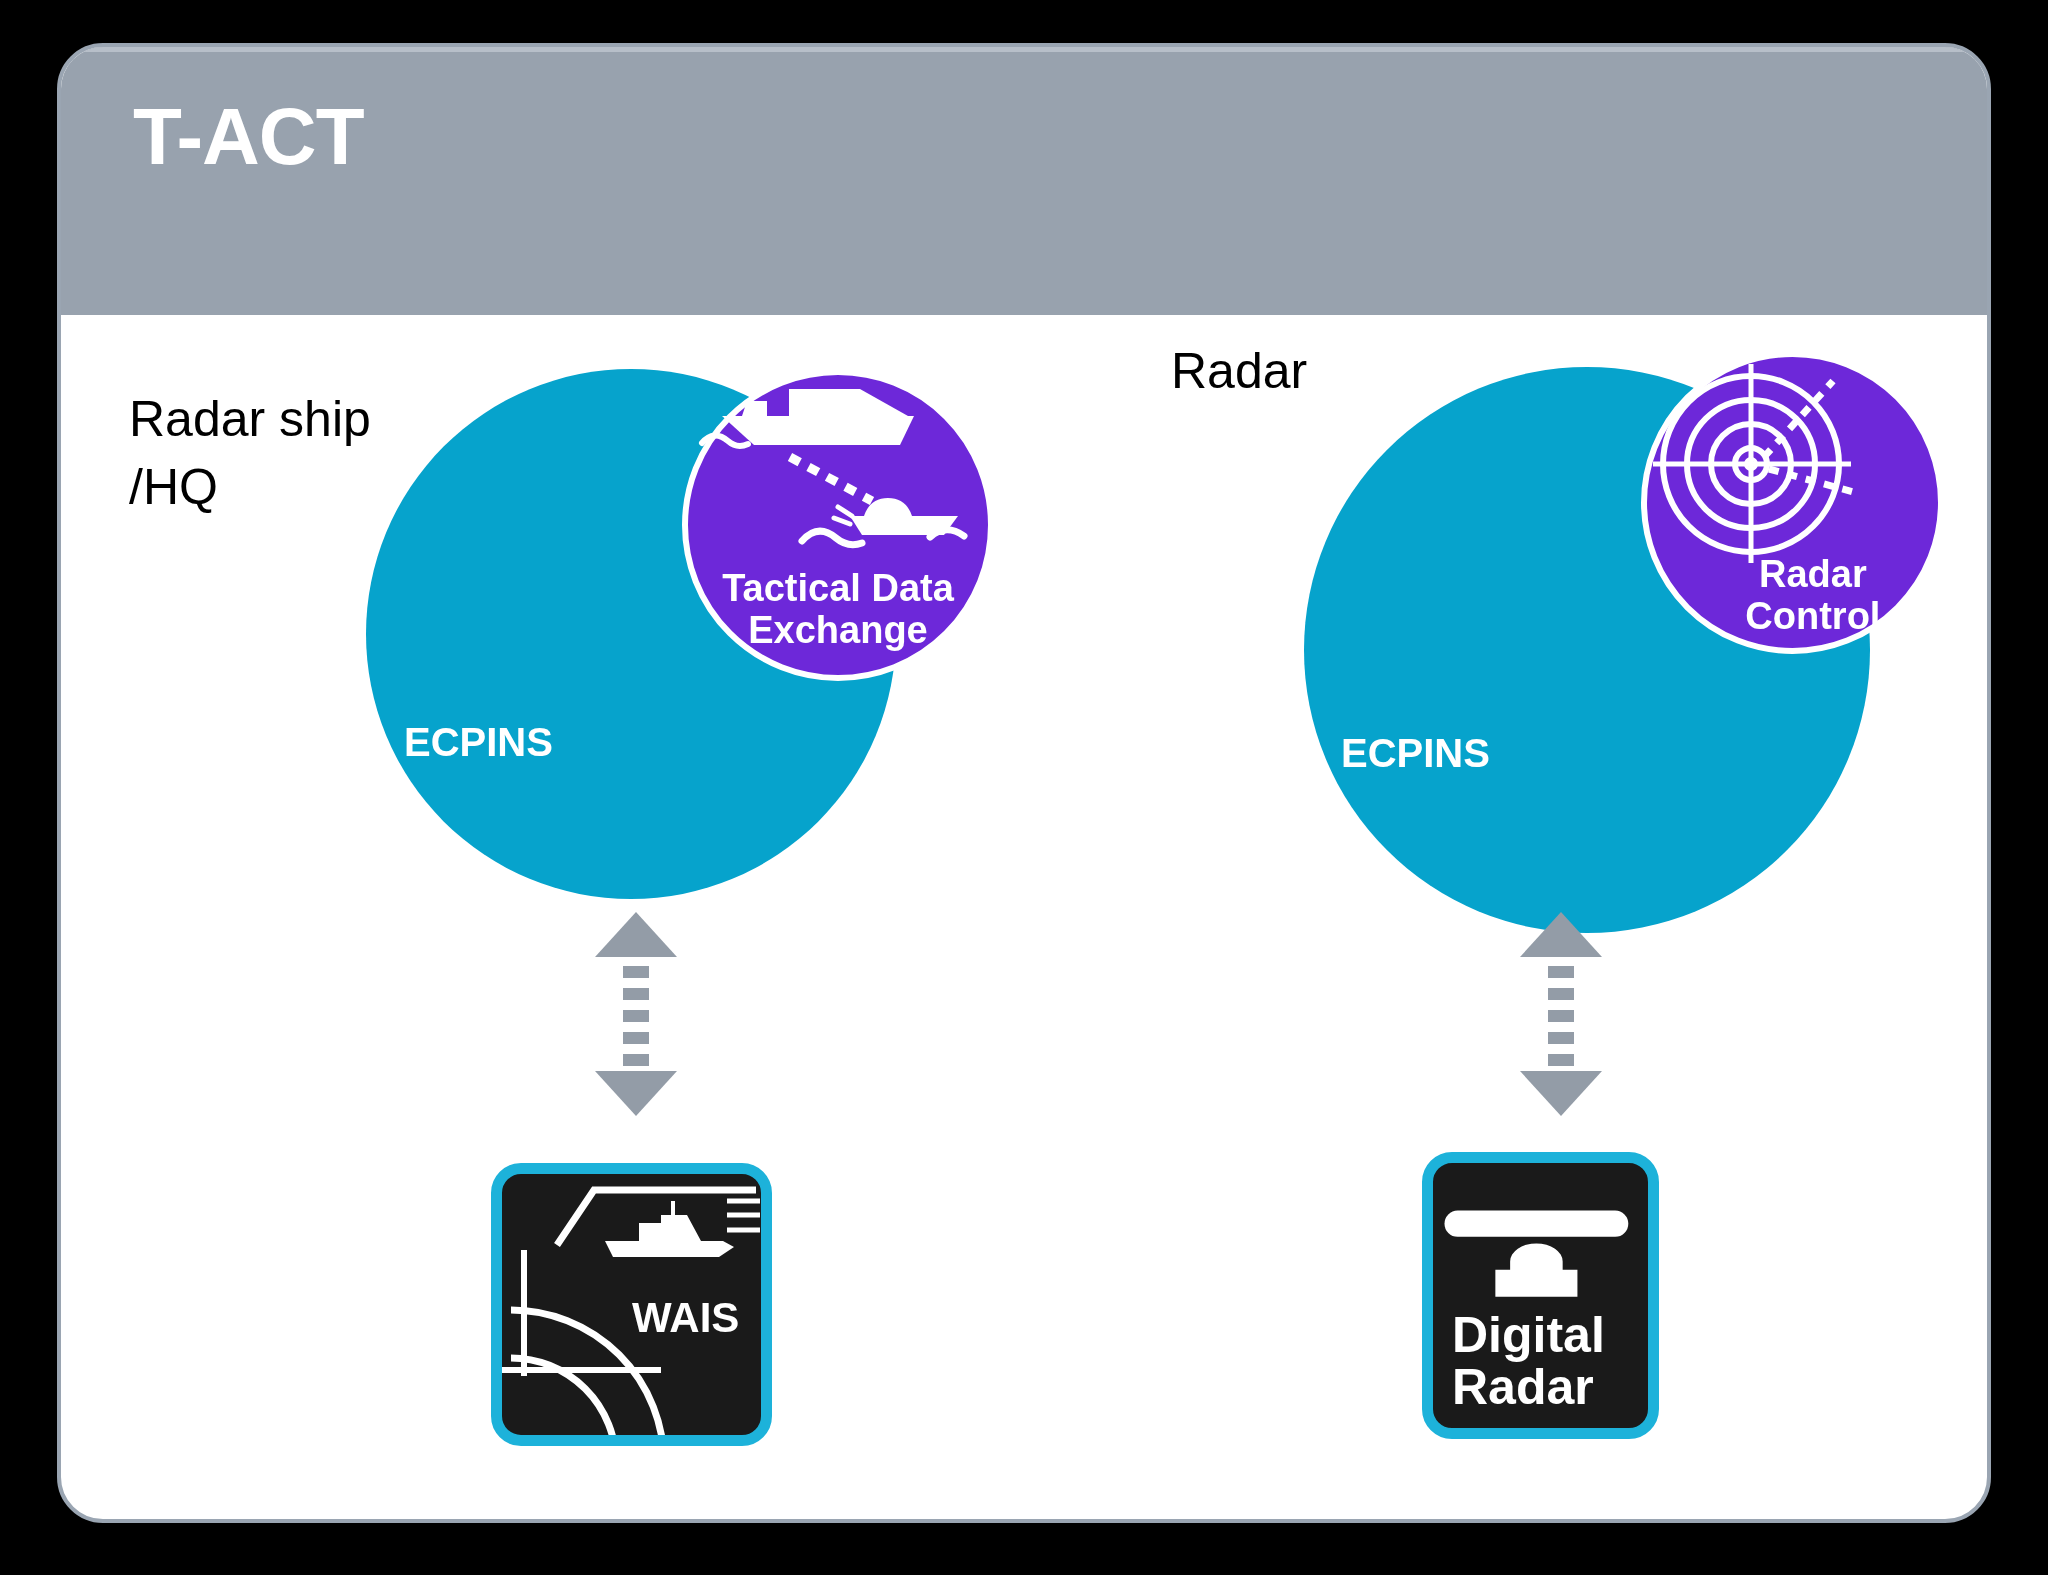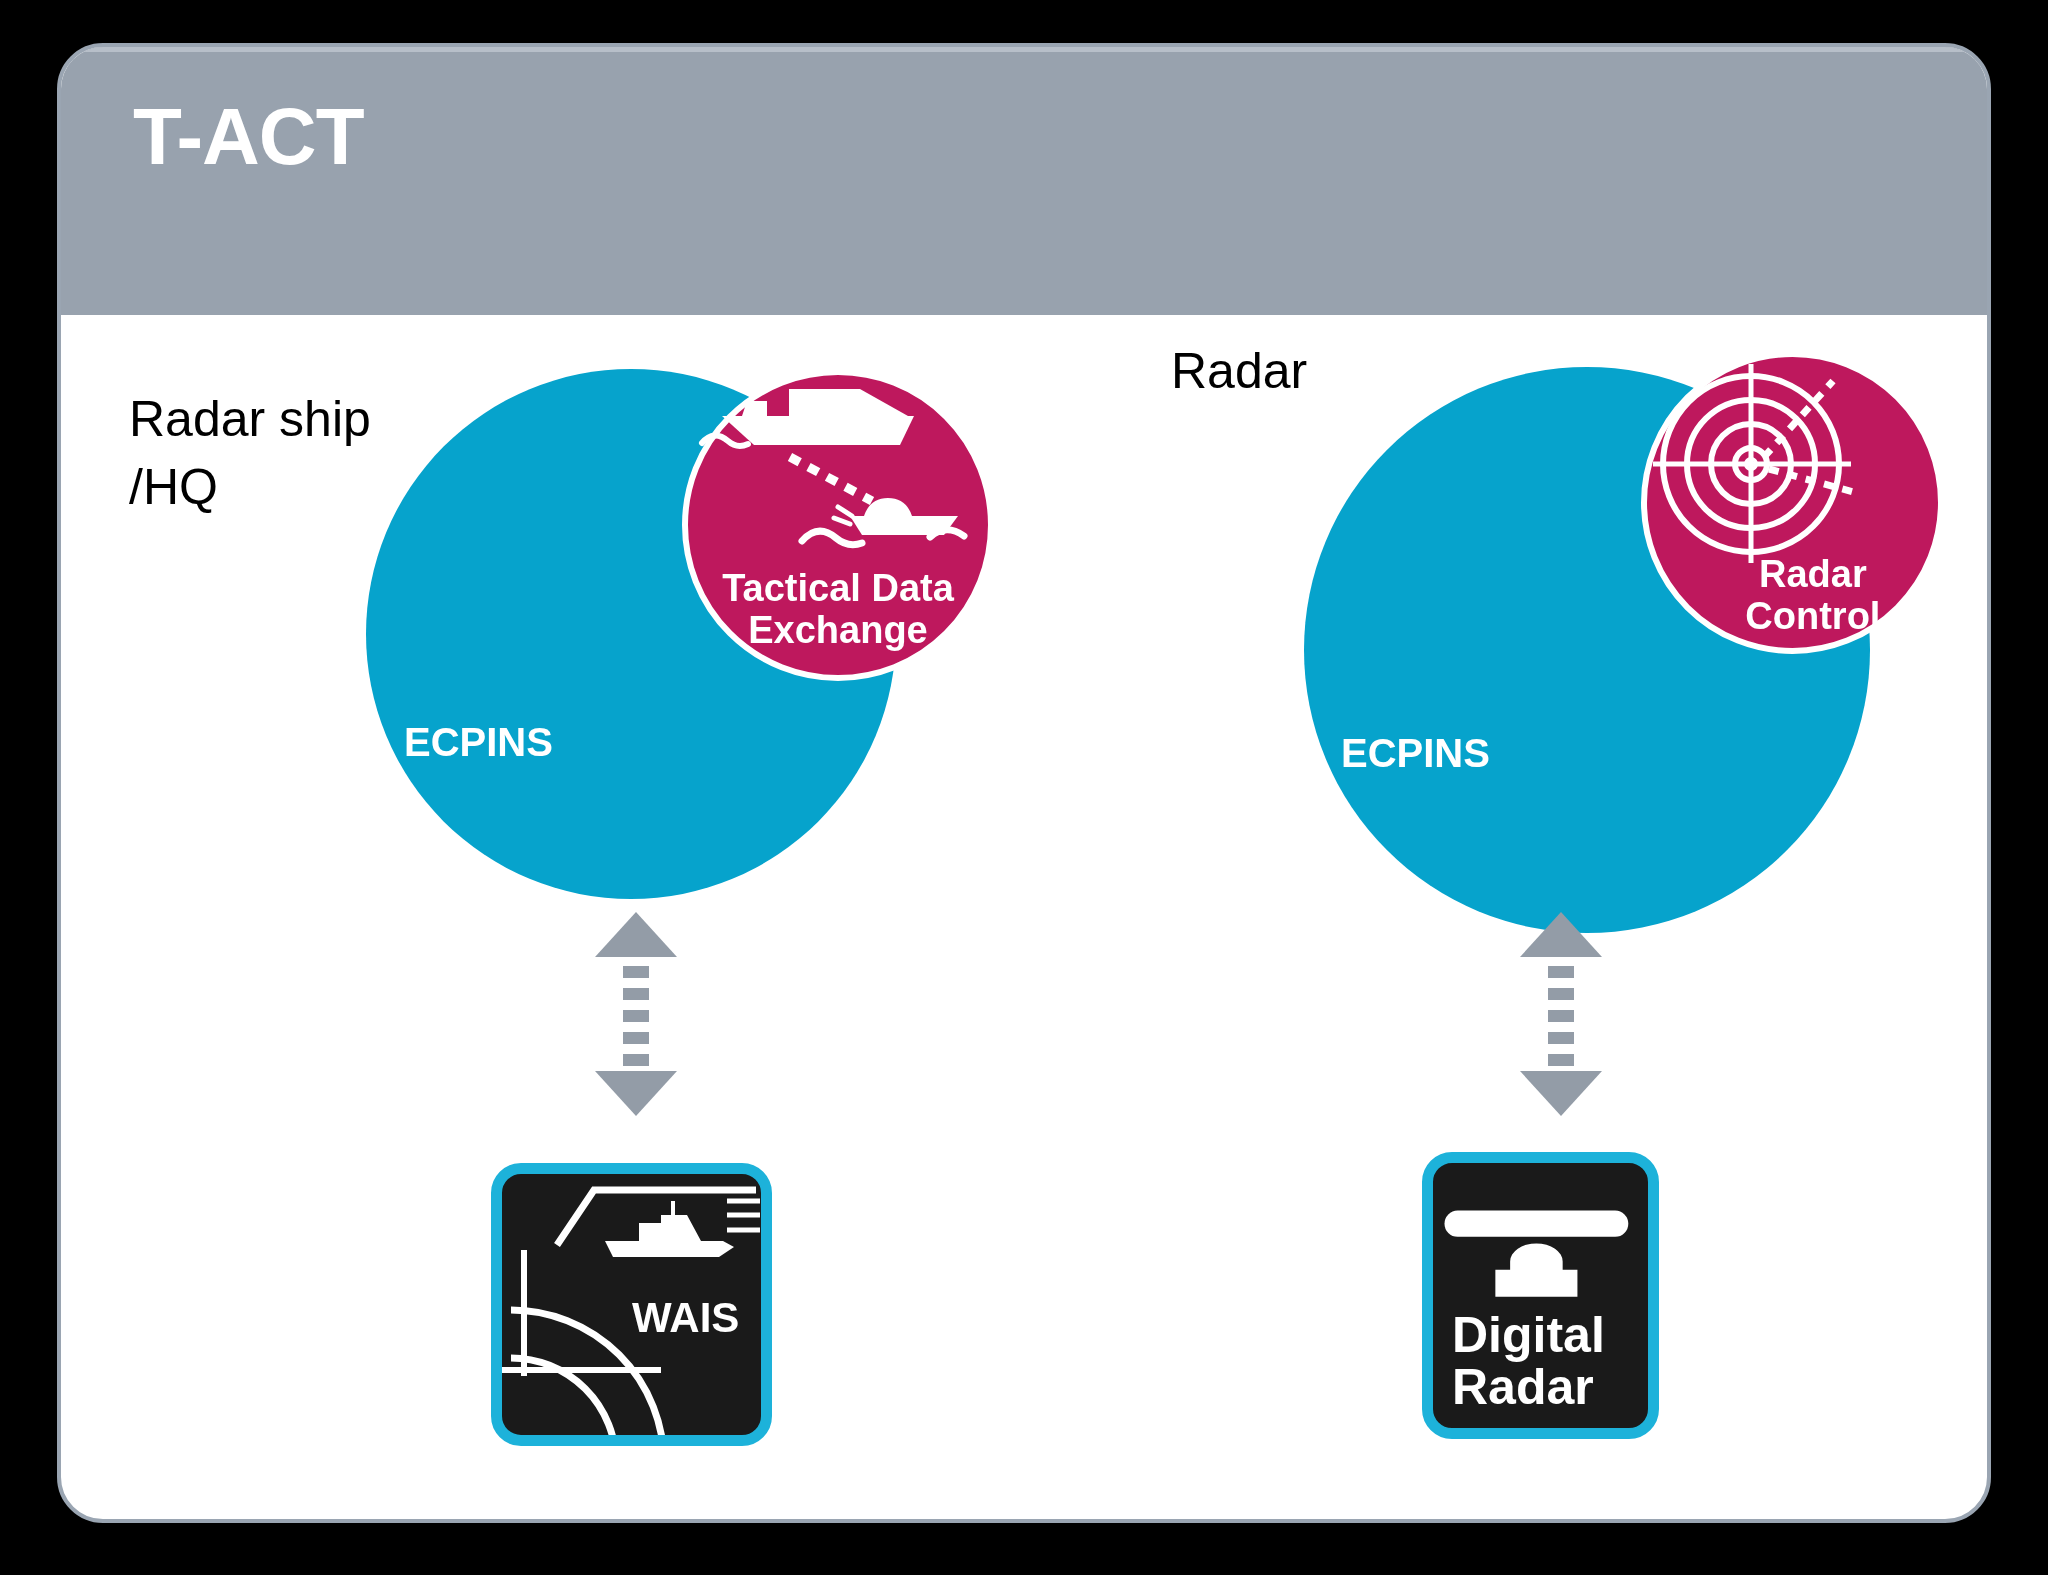--- a/index.html
+++ b/index.html
@@ -18,21 +18,21 @@
   .lbl-right{left:1110px;top:290px;}
 
   .big-circle{position:absolute;border-radius:50%;background:#06a3cc;}
   .big-left{left:305px;top:322px;width:530px;height:530px;}
   .big-right{left:1243px;top:320px;width:566px;height:566px;}
 
   .ecpins{position:absolute;color:#fff;font-weight:bold;font-size:40px;white-space:nowrap;}
   .ecpins-left{left:343px;top:673px;}
   .ecpins-right{left:1280px;top:684px;}
 
-  .sub-circle{position:absolute;border-radius:50%;background:#be185d;border:6px solid #fff;
+  .sub-circle{position:absolute;border-radius:50%;background:#6d28d9;border:6px solid #fff;
               box-sizing:border-box;}
   .tactical{left:621px;top:322px;width:312px;height:312px;}
   .radar{left:1580px;top:304px;width:303px;height:303px;}
   .sub-circle svg{position:absolute;left:0;top:0;width:100%;height:100%;}
   .sub-label{position:absolute;left:0;right:0;text-align:center;color:#fff;font-weight:bold;
              font-size:38px;line-height:42px;}
   .tactical .sub-label{top:192px;}
   .radar .sub-label{top:196px;transform:translateX(7%);}
 
   .arrow{position:absolute;width:84px;height:204px;}

